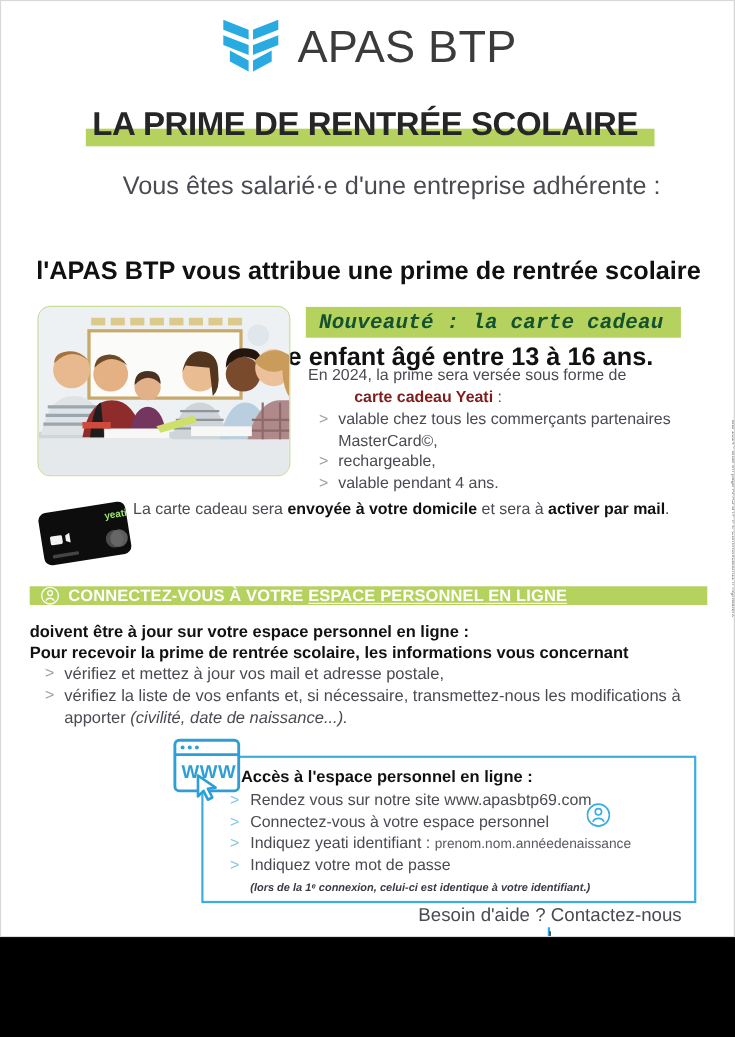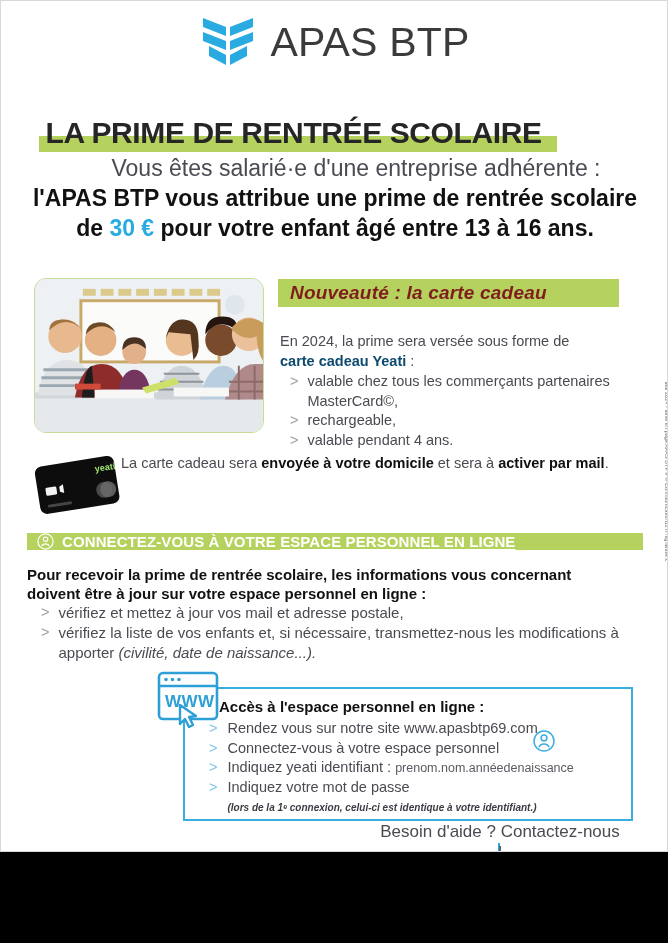--- a/index.html
+++ b/index.html
@@ -25,61 +25,61 @@
     position: absolute; left: 0; top: 14px; width: 668px;
     display: flex; justify-content: center; align-items: center; gap: 14px;
   }
   .logo-mark { width: 56px; height: 54px; flex: 0 0 auto; }
   .logo-text {
     font-size: 41px; font-weight: 400; letter-spacing: .2px;
     color: #3b3b3b; font-family: "Liberation Sans", sans-serif;
   }
   
   .title-wrap {
-    position: absolute; left: 0; top: 96px; width: 585px; text-align: center; margin-top: 19px;
+    position: absolute; left: 0; top: 96px; width: 585px; text-align: right;
   }
   .title {
     display: inline-block; position: relative;
     font-size: 30px; font-weight: bold; letter-spacing: -0.4px;
     color: #262626; padding: 0 6px; line-height: 34px;
   }
   .title .band {
     position: absolute; left: 0; right: -9px; bottom: -2px; height: 16px;
     background: #b5d15e; z-index: 0;
   }
   .title span.t { position: relative; z-index: 1; }
   
   .intro {
     position: absolute; left: 0; top: 152px; width: 668px; text-align: center;
     line-height: 30px;
   }
   .intro .l1 { font-size: 23px; color: #4a4a52; font-weight: 400; padding-left: 42px; }
-  .intro .l2, .intro .l3 { font-size: 23px; color: #111; font-weight: bold; }
+  .intro .l2, .intro .l3 { font-size: 23px; color: #111; font-weight: bold; margin-top: 48px; }
   .intro .accent { color: #29abe2; }
   
   .photo {
     position: absolute; left: 33px; top: 277px; width: 230px; height: 155px;
     border-radius: 12px; border: 1.5px solid #c9dc95; overflow: hidden;
     background: #e9eef2;
   }
   .photo svg { display: block; width: 100%; height: 100%; }
   
   .nb-banner {
     position: absolute; left: 277px; top: 278px; width: 341px; height: 28px;
     background: #b5d15e; display: flex; align-items: center;
   }
   .nb-banner .txt {
-    color: #7f1d1d; font-size: 19px; font-weight: bold; font-style: italic;
-    padding-left: 12px; letter-spacing: .2px;
+    color: #14532d; font-size: 19px; font-weight: bold; font-style: italic;
+    padding-left: 12px; letter-spacing: .2px; font-family: Liberation Mono, monospace;
   }
   .nb-body {
     position: absolute; left: 279px; top: 331px; width: 360px;
     font-size: 14.5px; color: #4a4a52; line-height: 19.5px;
   }
-  .nb-body b { color: #0c4a6e; }
+  .nb-body b { color: #7f1d1d; margin-left: 42px; }
   .nb-list { margin-top: 1px; }
   .li { display: flex; gap: 9px; align-items: flex-start; padding-left: 10px; }
   .li .gt { color: #9aa0a6; font-size: 14.5px; line-height: 19.5px; flex: 0 0 auto; }
   .li .lt { flex: 1 1 auto; }
   
   .card-img { position: absolute; left: 28px; top: 448px; width: 96px; height: 70px; }
   .card-text {
     position: absolute; left: 120px; top: 452px; width: 510px;
     font-size: 14.5px; line-height: 20px; color: #4a4a52;
   }
@@ -292,22 +292,22 @@
         <circle cx="8.5" cy="6.2" r="2.2" fill="none" stroke="#ffffff" stroke-width="1.2"></circle>
         <path d="M4.8 13.2 a3.9 3.4 0 0 1 7.4 0" fill="none" stroke="#ffffff" stroke-width="1.2"></path>
       </svg>
     </span>
     <span class="label">
       <span>CONNECTEZ-VOUS À VOTRE </span><u>ESPACE PERSONNEL EN LIGNE</u>
     </span>
   </div>
 
   <div class="cn-intro">
+    <div>doivent être à jour sur votre espace personnel en ligne :</div>
     <div>Pour recevoir la prime de rentrée scolaire, les informations vous concernant</div>
-    <div>doivent être à jour sur votre espace personnel en ligne :</div>
   </div>
 
   <div class="cn-list">
     <div class="li">
       <span class="gt">&gt;</span>
       <span class="lt">vérifiez et mettez à jour vos mail et adresse postale,</span>
     </div>
     <div class="li">
       <span class="gt">&gt;</span>
       <span class="lt"><span>vérifiez la liste de vos enfants et, si nécessaire, transmettez-nous les modifications à apporter </span><i>(civilité, date de naissance...).</i></span>

